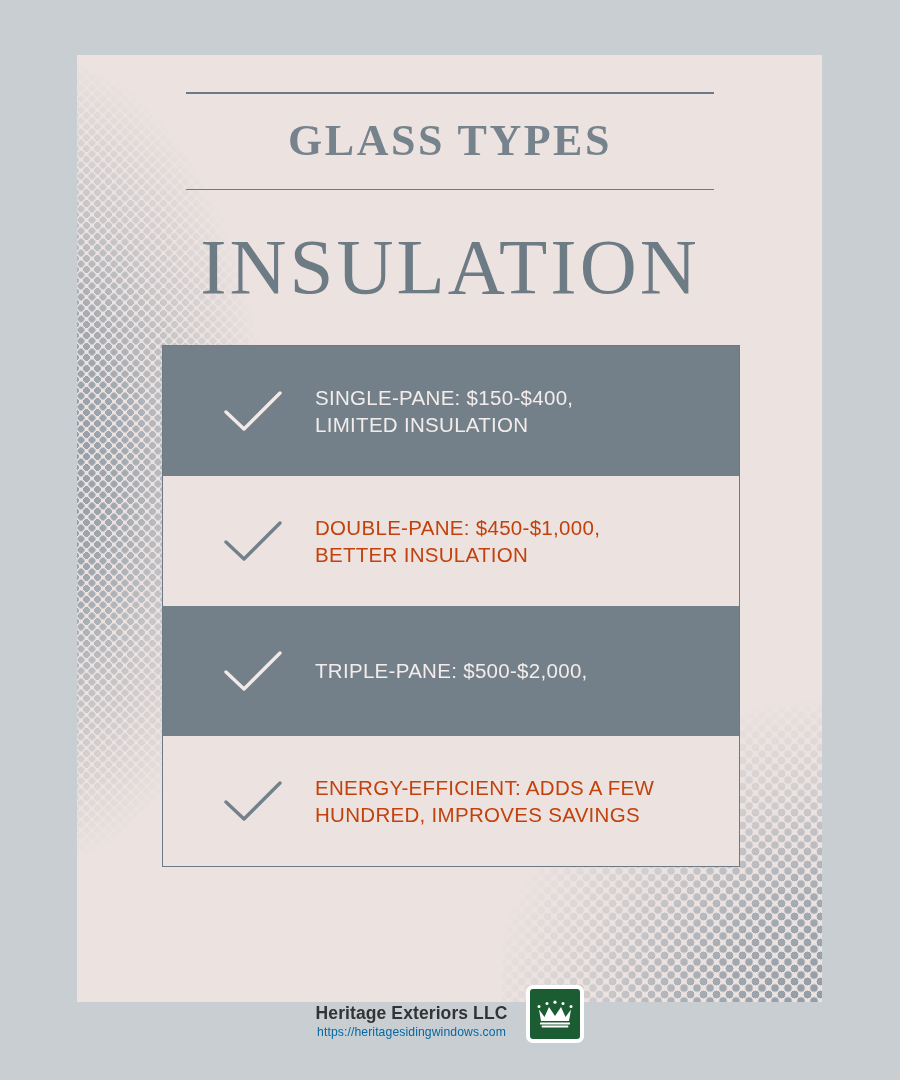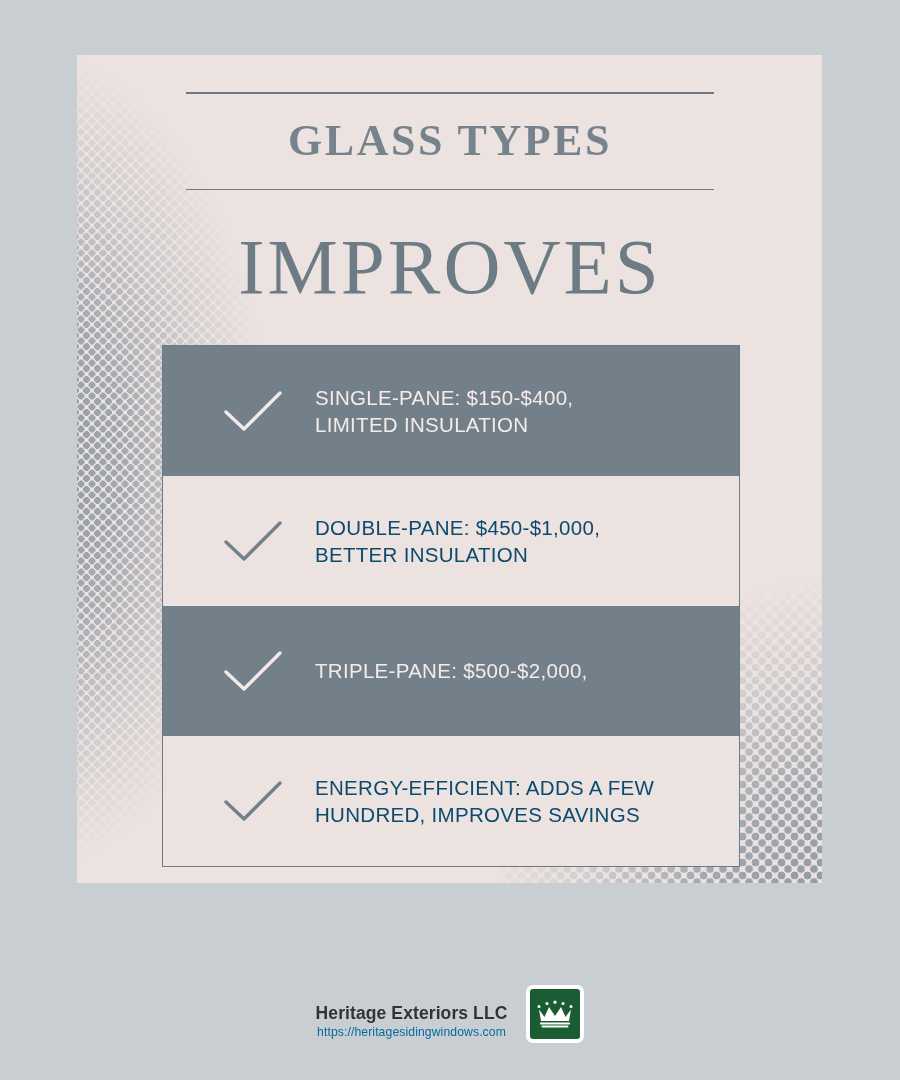--- a/index.html
+++ b/index.html
@@ -12,21 +12,21 @@
     overflow: hidden;
     position: relative;
   }
 
   
   .card {
     position: absolute;
     left: 77px;
     top: 55px;
     width: 745px;
-    height: 828px;
+    height: 947px;
     background: #ece3e1;
     overflow: hidden;
   }
 
   
   .halftone {
     position: absolute;
     pointer-events: none;
   }
   .halftone-tl {
@@ -118,21 +118,21 @@
   .row.dark .check svg path { stroke: #f1eae8; }
   .row.light .check svg path { stroke: #73808a; }
 
   .row-text {
     font-size: 20.5px;
     line-height: 1.32;
     letter-spacing: 0.3px;
     text-transform: uppercase;
   }
   .row.dark .row-text { color: #f3ecea; }
-  .row.light .row-text { color: #0c4a6e; }
+  .row.light .row-text { color: #c2410c; }
 
   
   .footer {
     position: absolute;
     left: 0;
     right: 0;
     top: 985px;
     display: flex;
     justify-content: center;
     align-items: center;
@@ -176,21 +176,21 @@
 
 <div class="card">
 
   <div class="halftone halftone-tl"></div>
   <div class="halftone halftone-br"></div>
 
   <div class="header">
     <div class="rule"></div>
     <div class="eyebrow">GLASS TYPES</div>
     <div class="rule"></div>
-    <div class="bigtitle">IMPROVES</div>
+    <div class="bigtitle">INSULATION</div>
   </div>
 
   <div class="checklist">
 
     <div class="row dark">
       <span class="check">
         <svg viewBox="0 0 68 52" fill="none">
           <path d="M7 27 L25 44 L61 8" stroke-width="3.4" stroke-linecap="round" stroke-linejoin="round"></path>
         </svg>
       </span>

